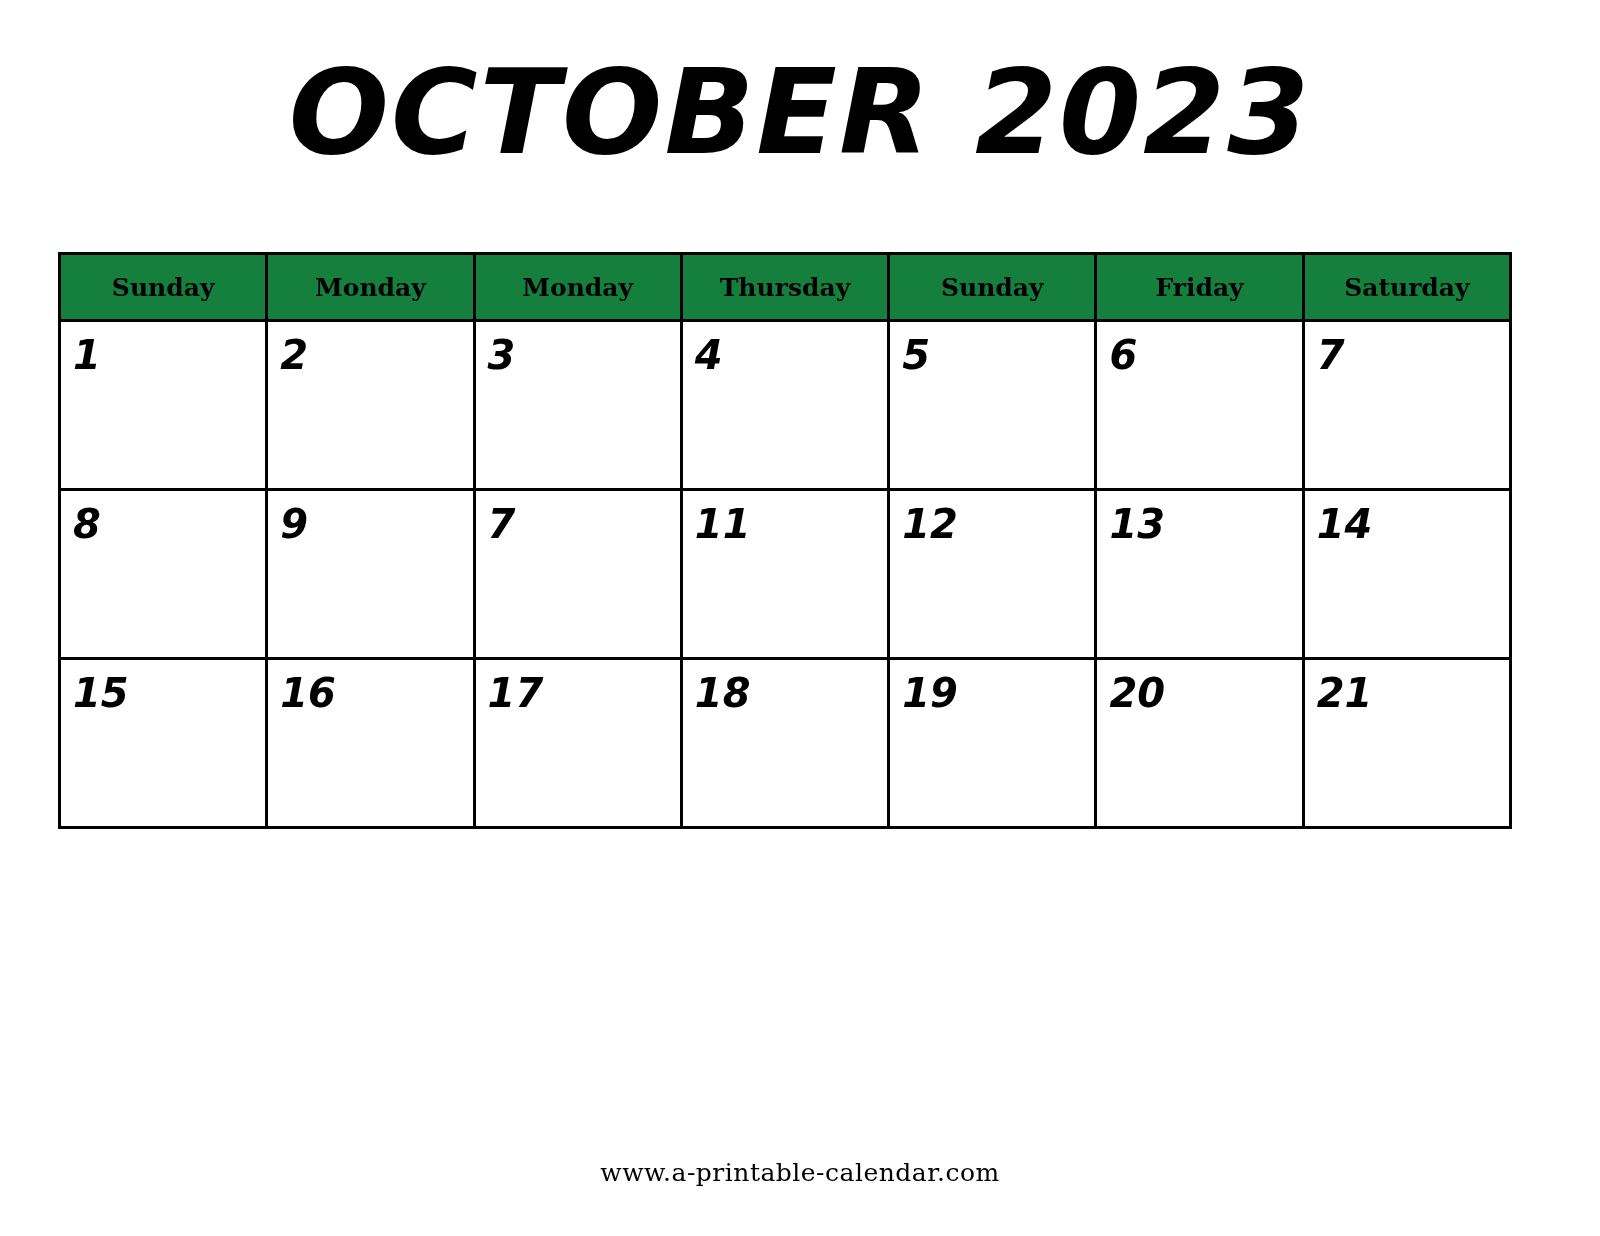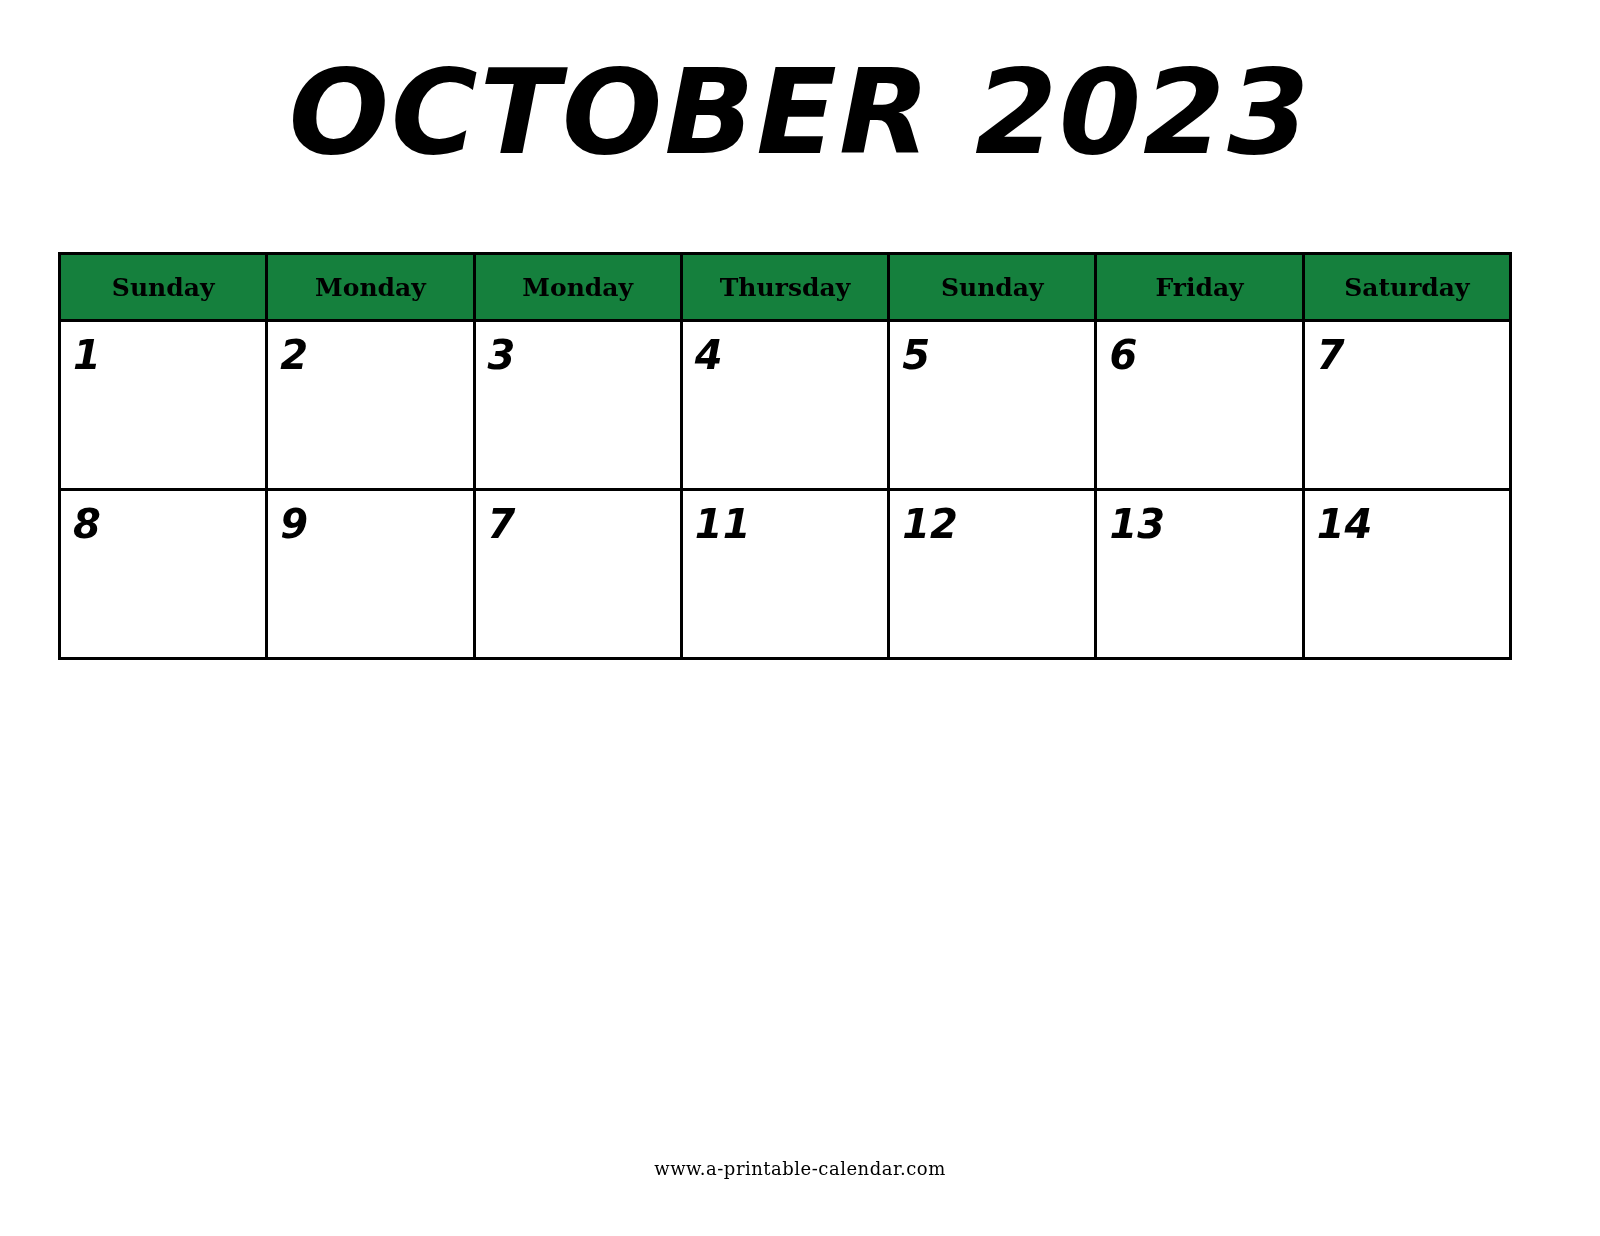--- a/index.html
+++ b/index.html
@@ -70,21 +70,21 @@
     line-height: 1;
     padding: 13px 0 0 12px;
   }
   .footer {
     position: absolute;
     left: 0;
     top: 1158px;
     width: 1600px;
     text-align: center;
     font-family: "DejaVu Serif", serif;
-    font-size: 18px;
+    font-size: 25px;
     letter-spacing: 0.5px;
   }
 </style>
 </head>
 <body>
 
 <div class="page">
 
   <div class="title">OCTOBER 2023</div>
 
@@ -140,18 +140,41 @@
         <td>
             <span class="daynum">12</span>
           </td>
         <td>
             <span class="daynum">13</span>
           </td>
         <td>
             <span class="daynum">14</span>
           </td>
       </tr>
+      <tr>
+        <td>
+            <span class="daynum">15</span>
+          </td>
+        <td>
+            <span class="daynum">16</span>
+          </td>
+        <td>
+            <span class="daynum">17</span>
+          </td>
+        <td>
+            <span class="daynum">18</span>
+          </td>
+        <td>
+            <span class="daynum">19</span>
+          </td>
+        <td>
+            <span class="daynum">20</span>
+          </td>
+        <td>
+            <span class="daynum">21</span>
+          </td>
+      </tr>
     </tbody>
   </table>
 
   <div class="footer">www.a-printable-calendar.com</div>
 
 </div>
 
 </body></html>

